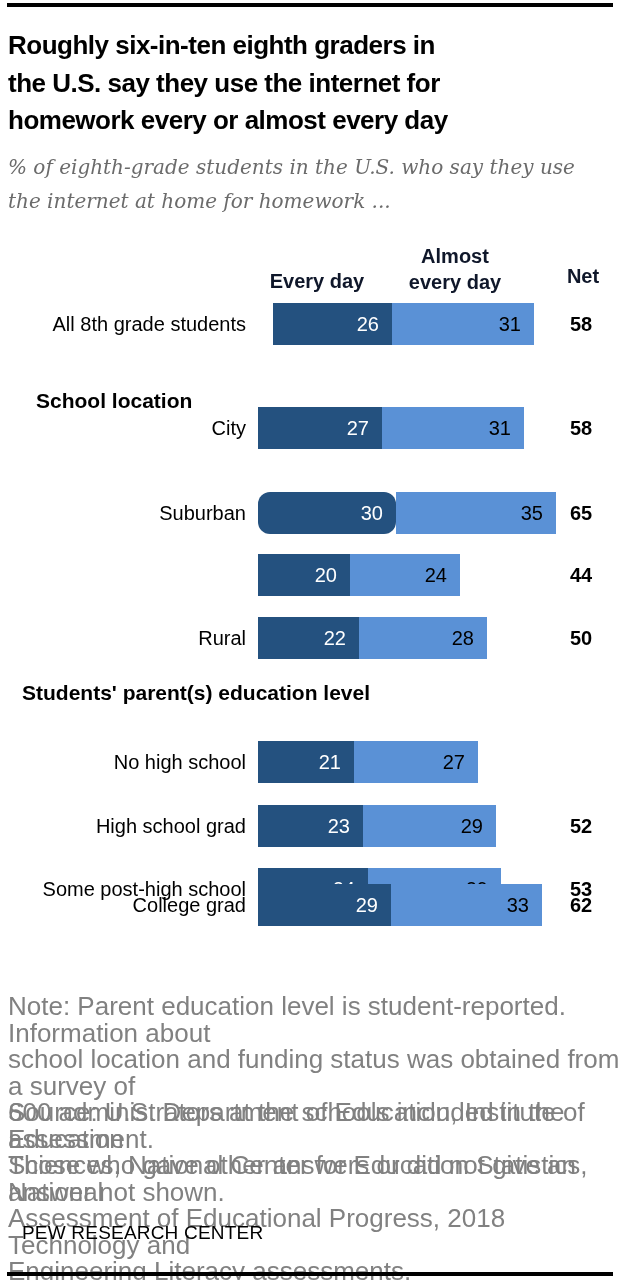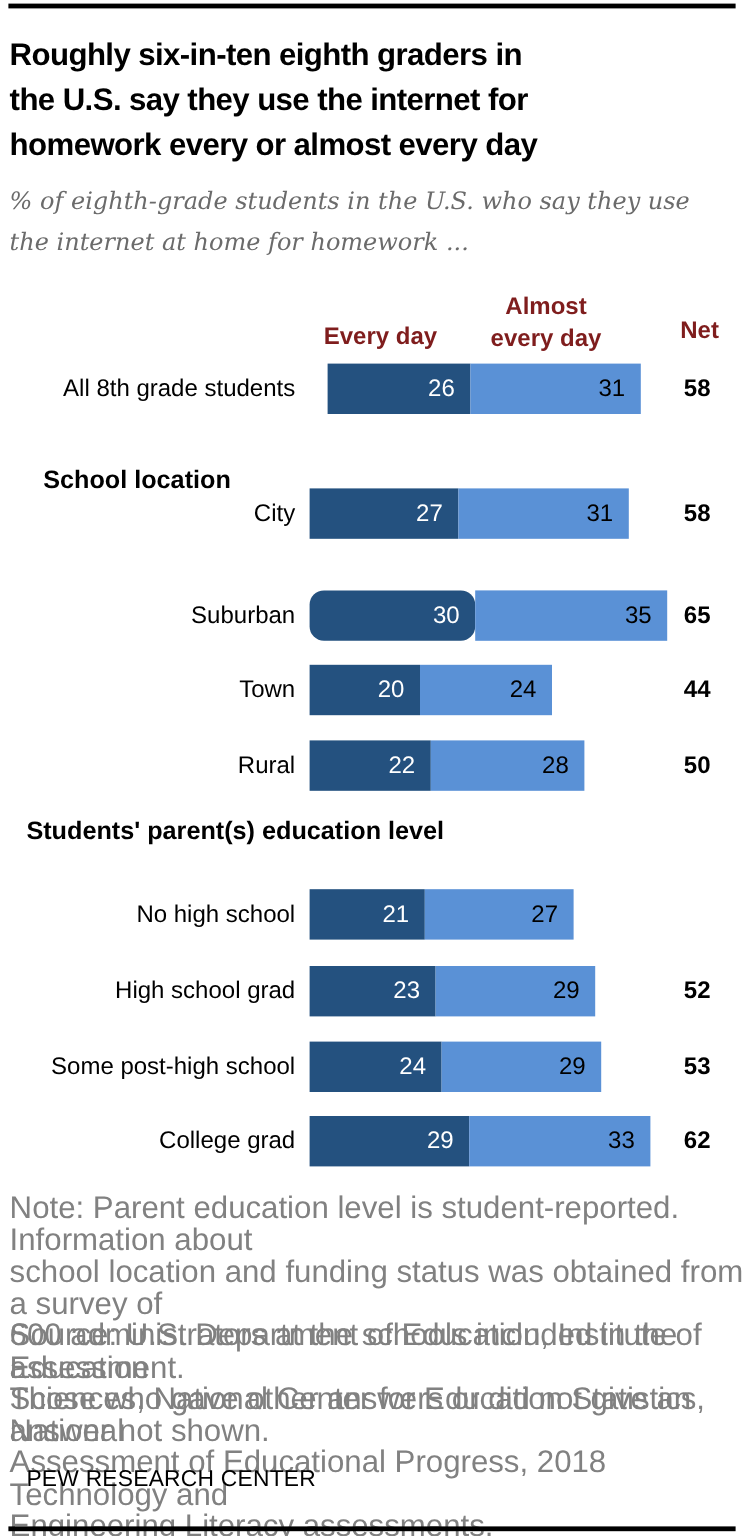--- a/index.html
+++ b/index.html
@@ -43,21 +43,21 @@
     font-style: italic;
     font-size: 20px;
     line-height: 34px;
     color: #6b6b6b;
     white-space: pre-line;
   }
   .col-header {
     position: absolute;
     font-weight: bold;
     font-size: 20px;
-    color: #7f1d1d;
+    color: #0f172a;
     text-align: center;
     line-height: 24px;
   }
   .col-header.every { left: 247px; width: 140px; top: 269px; }
   .col-header.almost { left: 365px; width: 180px; top: 243px; line-height: 26px; white-space: pre-line; }
   .col-header.net { left: 543px; width: 80px; top: 264px; }
   .section-header {
     position: absolute;
     font-size: 21px;
     font-weight: bold;
@@ -185,21 +185,20 @@
           <div class="seg s0" style="width: 138px; background: rgb(36, 81, 127); border-radius: 12px;">
             <span class="val">30</span>
           </div>
           <div class="seg s1" style="width: 160px; background: rgb(90, 145, 214);">
             <span class="val">35</span>
           </div>
         </div>
         <span class="net-value">65</span>
       </div>
       <div class="bar-row" style="top: 554px;">
-        <span class="row-label">Town</span>
         <div class="bar">
           <div class="seg s0" style="width: 92px; background: rgb(36, 81, 127);">
             <span class="val">20</span>
           </div>
           <div class="seg s1" style="width: 110px; background: rgb(90, 145, 214);">
             <span class="val">24</span>
           </div>
         </div>
         <span class="net-value">44</span>
       </div>
@@ -244,21 +243,21 @@
         <div class="bar">
           <div class="seg s0" style="width: 110px; background: rgb(36, 81, 127);">
             <span class="val">24</span>
           </div>
           <div class="seg s1" style="width: 133px; background: rgb(90, 145, 214);">
             <span class="val">29</span>
           </div>
         </div>
         <span class="net-value">53</span>
       </div>
-      <div class="bar-row" style="top: 930px;">
+      <div class="bar-row" style="top: 884px;">
         <span class="row-label">College grad</span>
         <div class="bar">
           <div class="seg s0" style="width: 133px; background: rgb(36, 81, 127);">
             <span class="val">29</span>
           </div>
           <div class="seg s1" style="width: 151px; background: rgb(90, 145, 214);">
             <span class="val">33</span>
           </div>
         </div>
         <span class="net-value">62</span>

